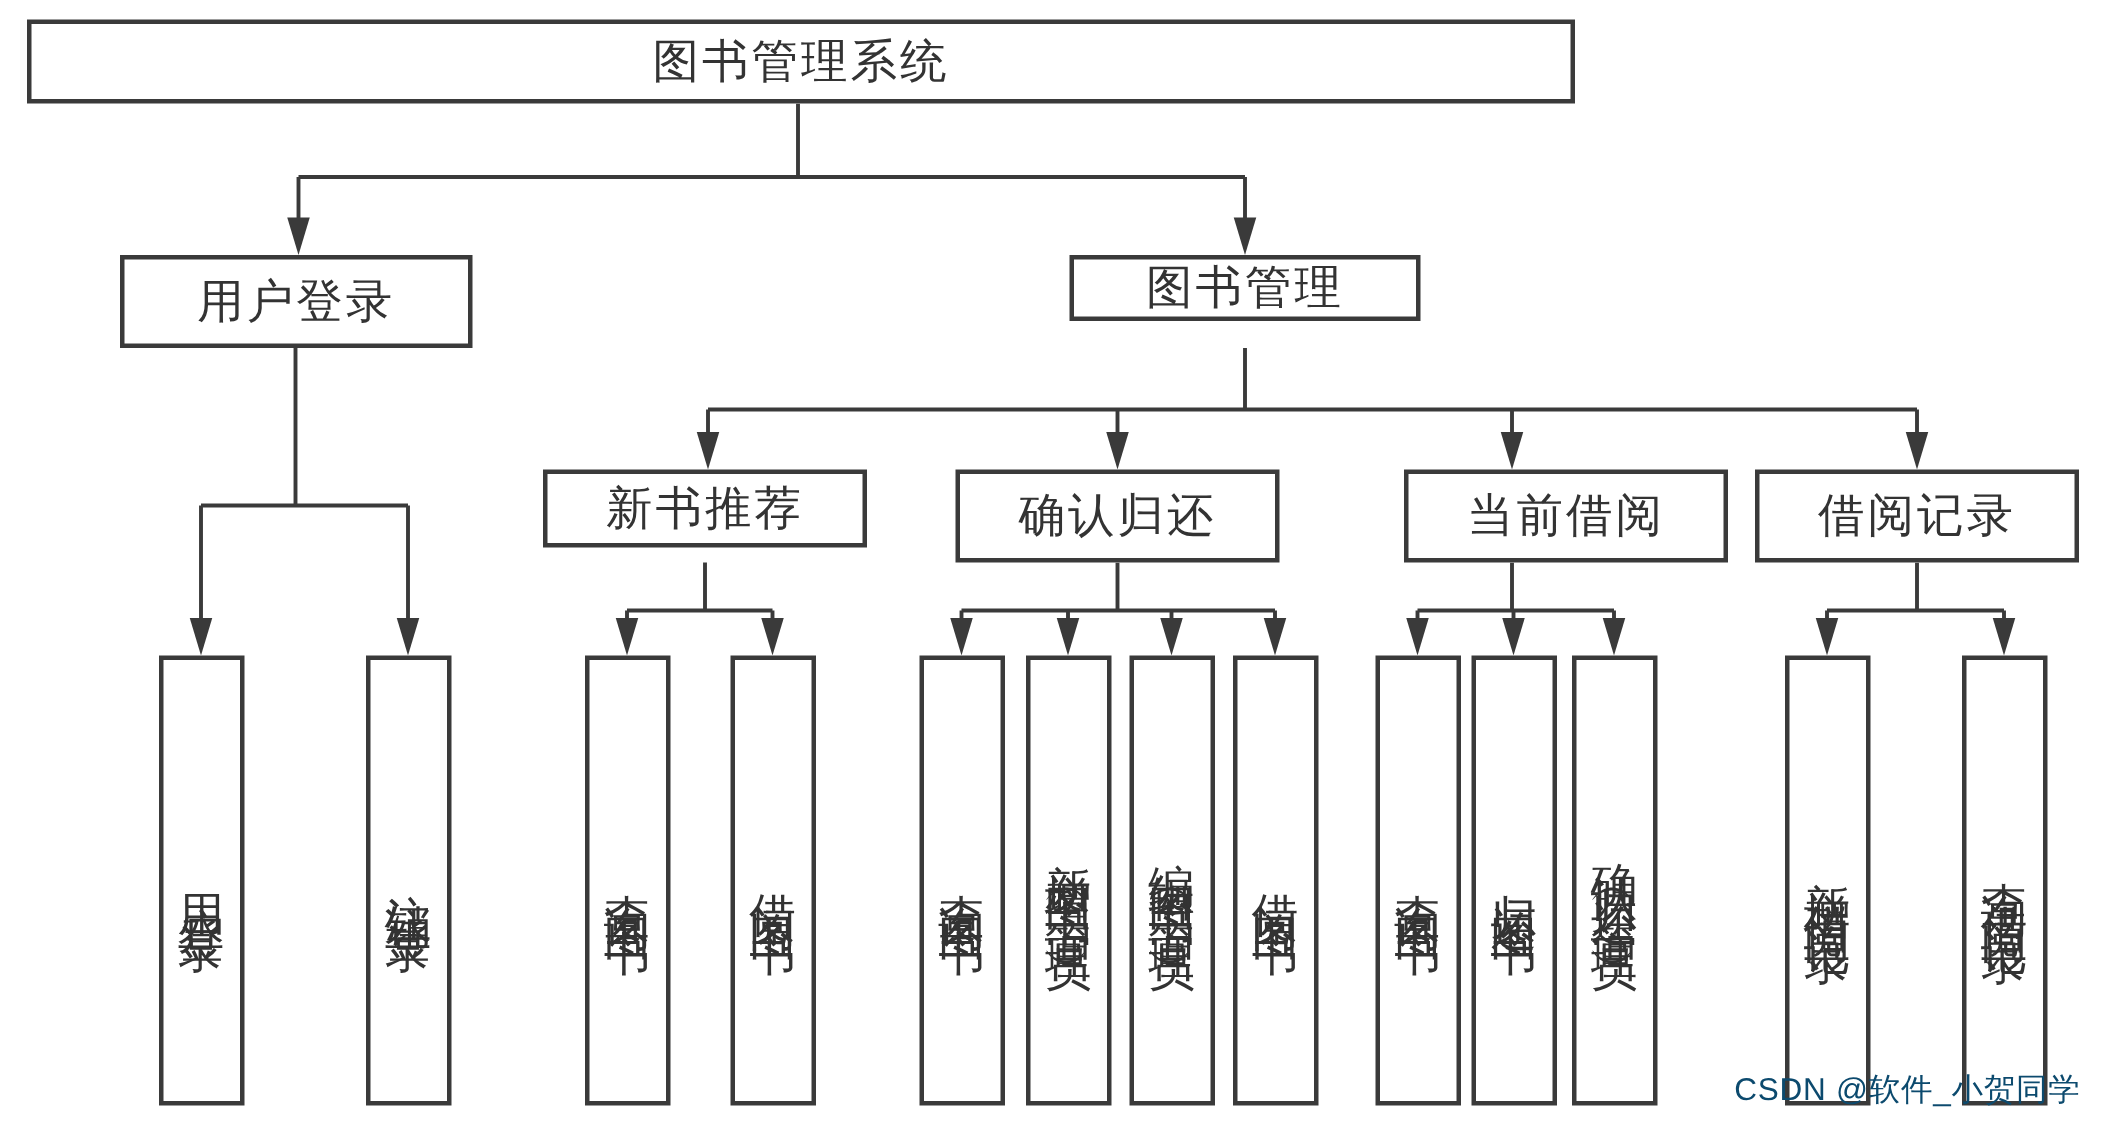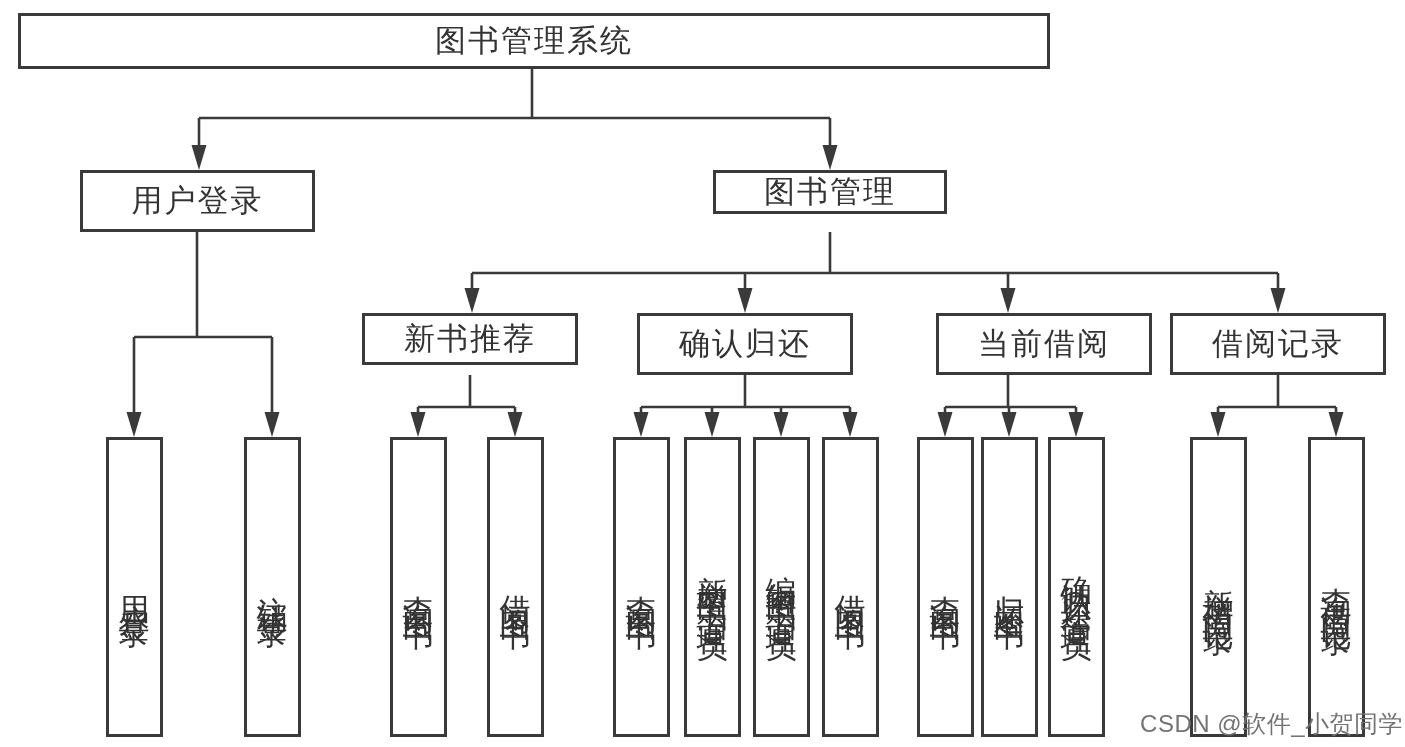--- a/index.html
+++ b/index.html
@@ -33,25 +33,25 @@
   }
   .node.v .lbl {
     writing-mode: vertical-lr;
     text-orientation: mixed;
     letter-spacing: 8px;
     line-height: 1;
     white-space: normal;
   }
   .watermark {
     position: absolute;
-    right: 2px;
+    right: 18px;
     bottom: 7px;
-    font-size: 24px;
+    font-size: 21px;
     letter-spacing: 0.5px;
-    color: #737373;
+    color: #0c4a6e;
   }
 </style>
 </head>
 <body>
 
 <div class="stage">
 
   <svg class="connectors" viewBox="0 0 1405 747" xmlns="http://www.w3.org/2000/svg">
     <g stroke="#3a3a3a" stroke-width="2.6" fill="none">
 

